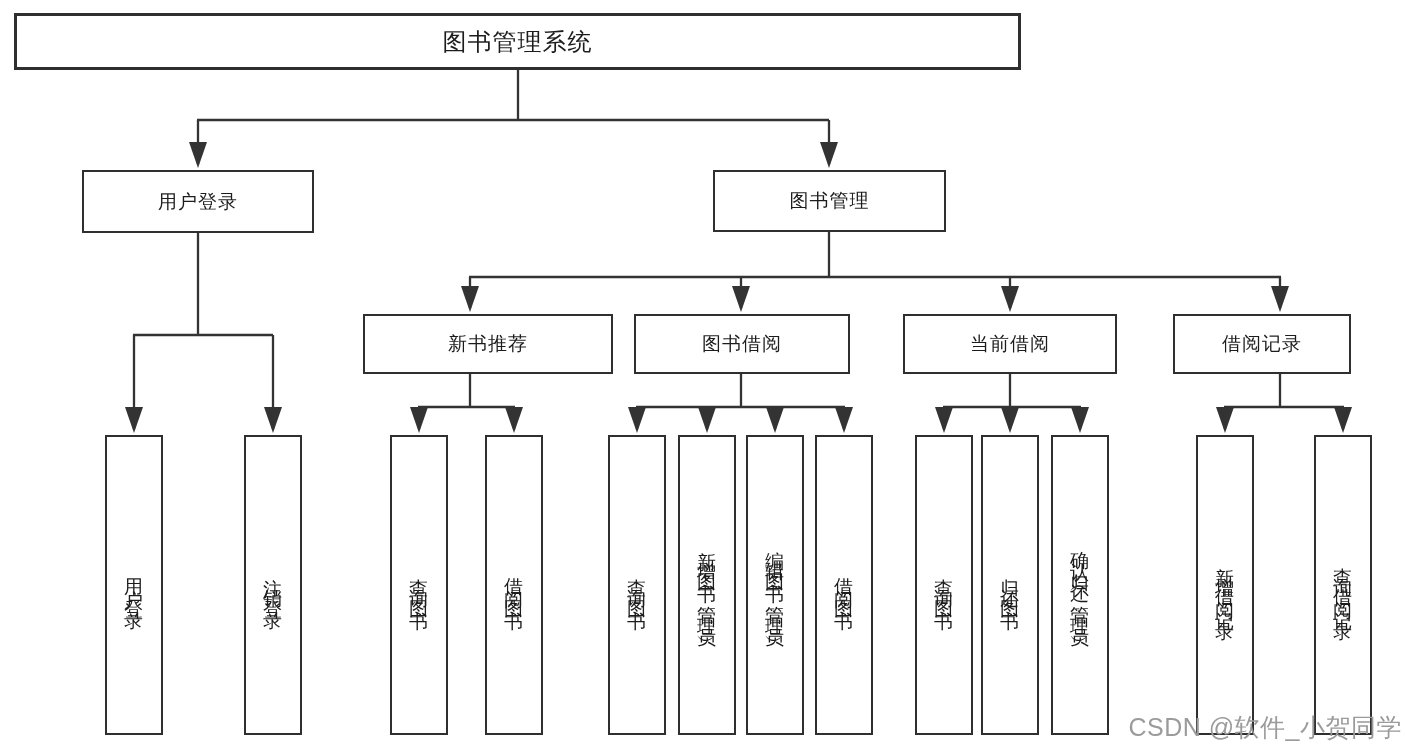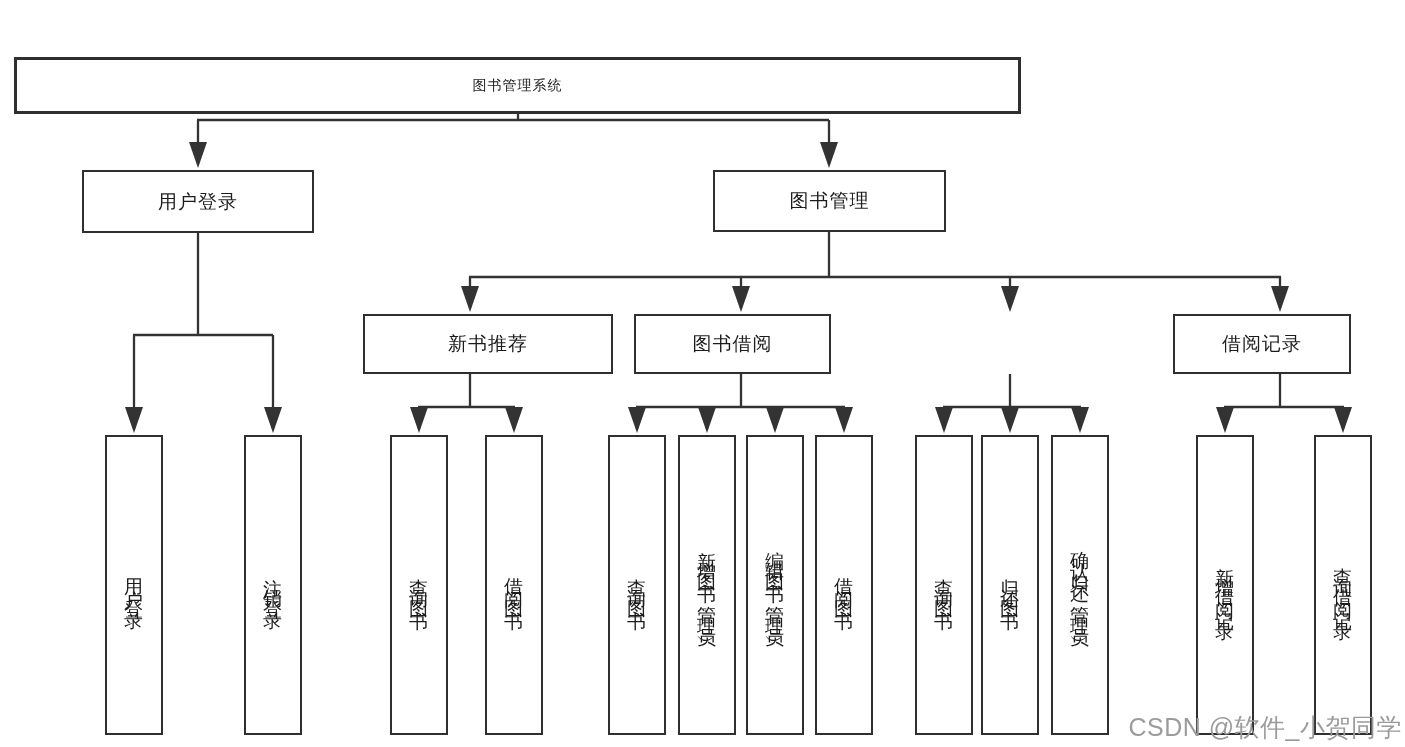--- a/index.html
+++ b/index.html
@@ -42,21 +42,21 @@
     border: 2.5px solid var(--border);
     background: #ffffff;
     display: flex;
     align-items: center;
     justify-content: center;
     color: var(--text);
     font-size: 19px;
     letter-spacing: 1px;
     white-space: nowrap;
   }
-  .box.root { border-width: 3px; font-size: 14px; margin-top: 44px; }
+  .box.root { border-width: 3px; font-size: 24px; }
   .vbox {
     position: absolute;
     border: 2.5px solid var(--border);
     background: #ffffff;
     display: flex;
     align-items: center;
     justify-content: center;
     color: var(--text);
   }
   .vbox .vtext {
@@ -132,22 +132,25 @@
   <div class="box" style="left:82px; top:170px; width:232px; height:63px;">
     <span>用户登录</span>
   </div>
   <div class="box" style="left:713px; top:170px; width:233px; height:62px;">
     <span>图书管理</span>
   </div>
 
   <div class="box" style="left:363px; top:314px; width:250px; height:60px;">
     <span>新书推荐</span>
   </div>
-  <div class="box" style="left:634px; top:314px; width:197px; height:60px;">
+  <div class="box" style="left:634px; top:314px; width:216px; height:60px;">
     <span>图书借阅</span>
+  </div>
+  <div class="box" style="left:903px; top:314px; width:214px; height:60px;">
+    <span>当前借阅</span>
   </div>
   <div class="box" style="left:1173px; top:314px; width:178px; height:60px;">
     <span>借阅记录</span>
   </div>
 
   <div class="vbox" style="left:105px; top:435px; width:58px; height:300px;">
     <span class="vtext">用户登录</span>
   </div>
   <div class="vbox" style="left:244px; top:435px; width:58px; height:300px;">
     <span class="vtext">注销登录</span>

